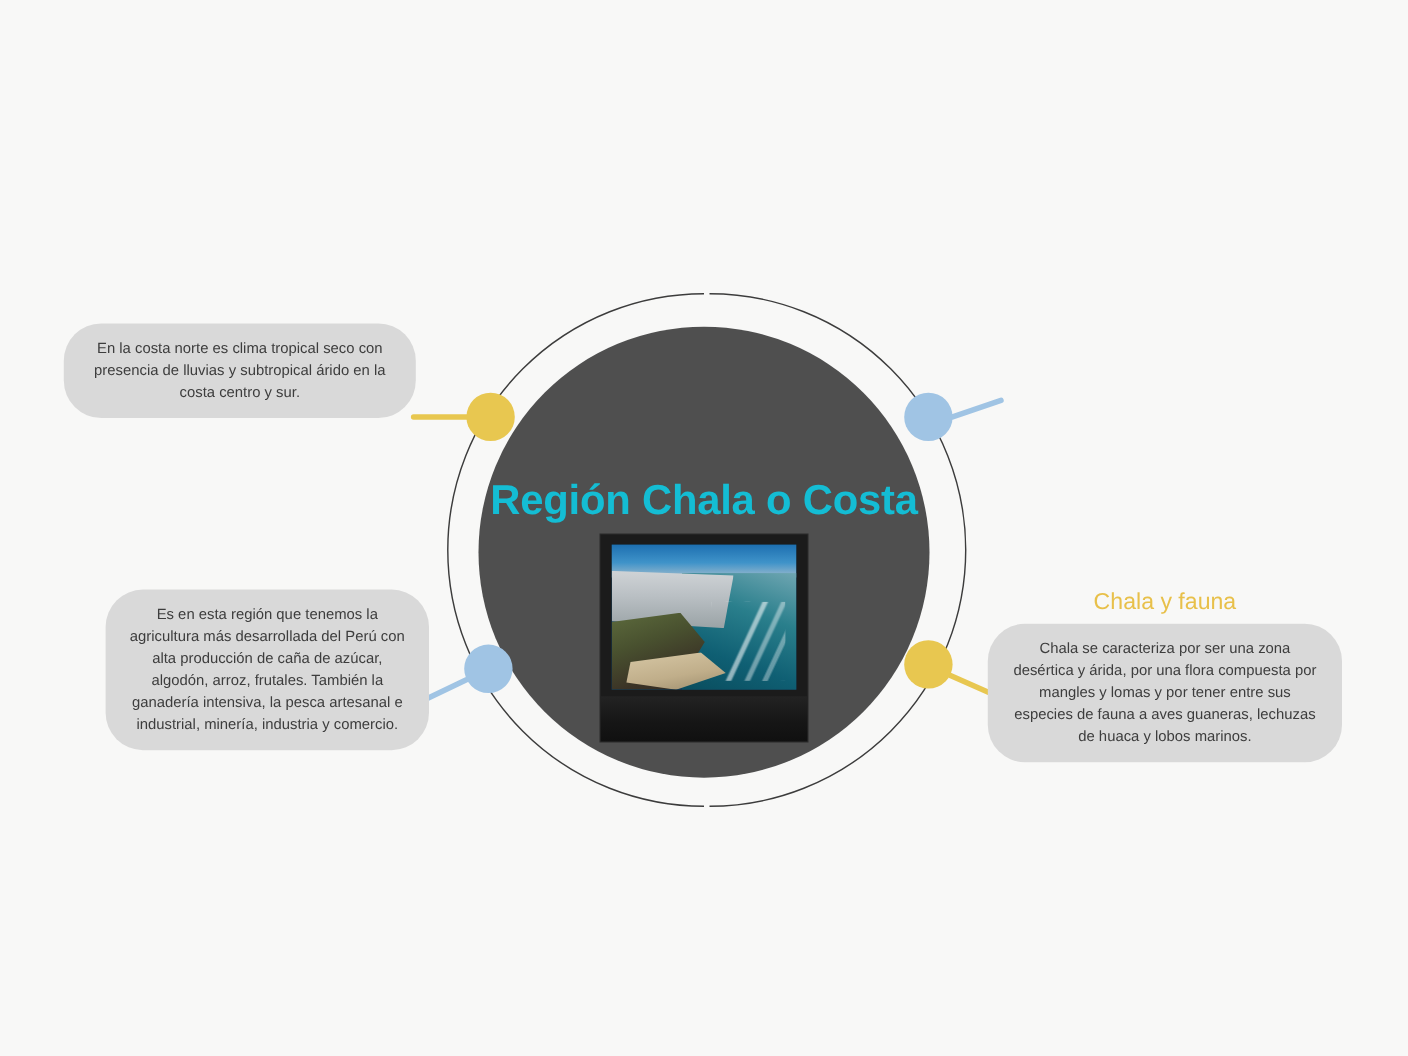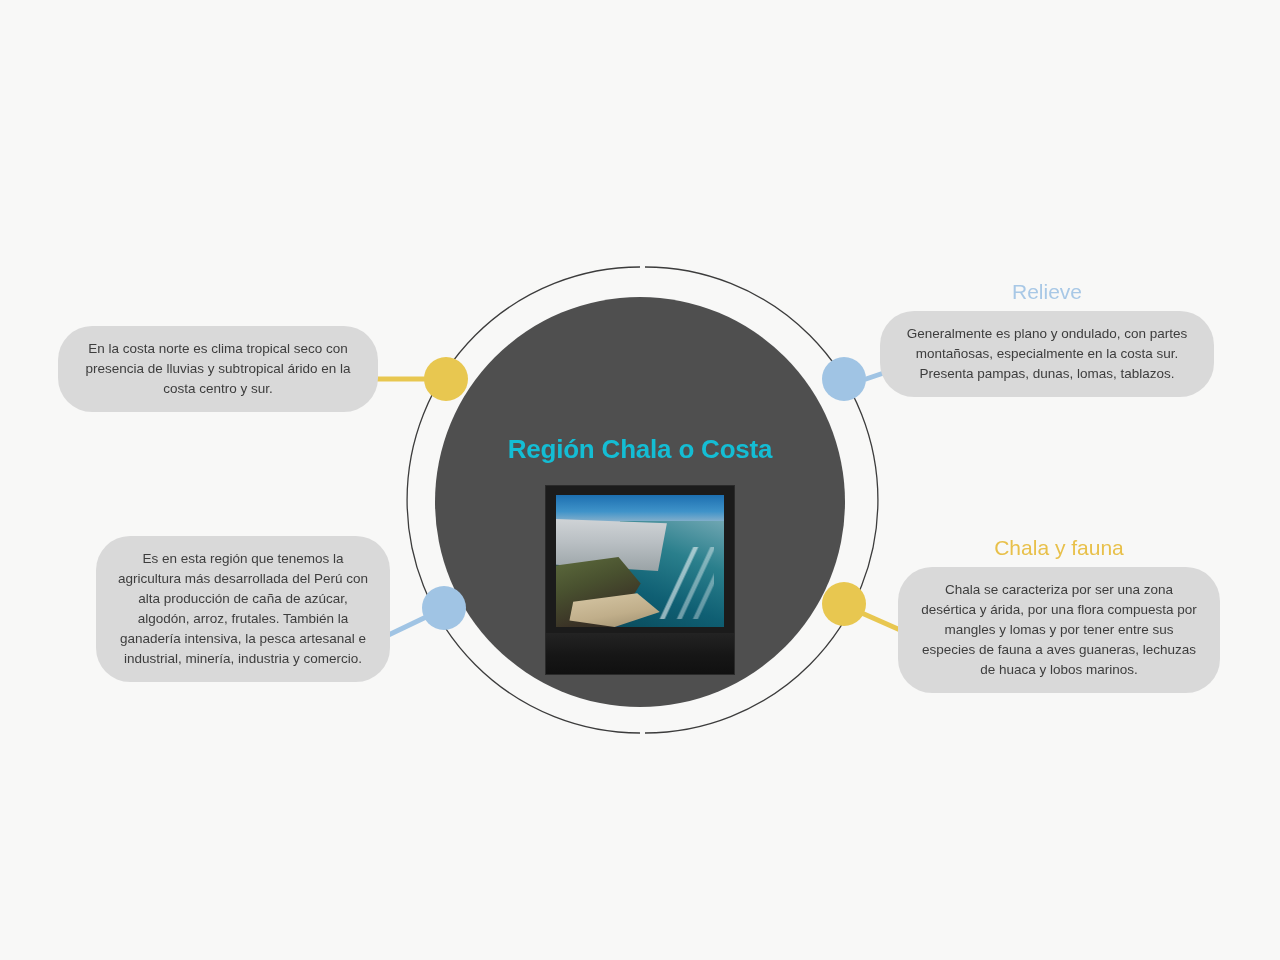--- a/index.html
+++ b/index.html
@@ -43,21 +43,21 @@
     background: #4f4f4f;
   }
 
   .core-title {
     position: absolute;
     left: 435px;
     top: 435px;
     width: 410px;
     text-align: center;
     color: #14bdd4;
-    font-size: 26px;
+    font-size: 38px;
     font-weight: bold;
     letter-spacing: -0.2px;
     line-height: 1.1;
     white-space: nowrap;
   }
 
   
   .photo-frame {
     position: absolute;
     left: 546px;
@@ -147,21 +147,21 @@
     color: #3d3d3d;
     font-size: 13.5px;
     line-height: 1.48;
     text-align: center;
     padding: 13px 20px;
     box-sizing: border-box;
   }
 
   
   #branch-clima        { left: 58px;  top: 294px; width: 320px; }
-  #branch-clima .pill  { width: 320px; margin-top: 32px; }
+  #branch-clima .pill  { width: 320px; }
 
   #branch-relieve      { left: 880px; top: 280px; width: 334px; }
   #branch-relieve .pill{ width: 334px; }
 
   #branch-economia        { left: 96px;  top: 536px; width: 294px; }
   #branch-economia .pill  { width: 294px; }
 
   #branch-flora        { left: 898px; top: 536px; width: 322px; }
   #branch-flora .pill  { width: 322px; }
 </style>
@@ -199,24 +199,20 @@
 
   <div class="node-dot dot-yellow" style="left:424px; top:357px;"></div>
   <div class="node-dot dot-blue" style="left:822px; top:357px;"></div>
   <div class="node-dot dot-blue" style="left:422px; top:586px;"></div>
   <div class="node-dot dot-yellow" style="left:822px; top:582px;"></div>
 
   <div class="branch" id="branch-clima">
     <div class="pill">En la costa norte es clima tropical seco con presencia de lluvias y subtropical árido en la costa centro y sur.</div>
   </div>
 
-  <div class="branch" id="branch-relieve">
-    <div class="branch-title title-blue">Relieve</div>
-    <div class="pill">Generalmente es plano y ondulado, con partes montañosas, especialmente en la costa sur. Presenta pampas, dunas, lomas, tablazos.</div>
-  </div>
 
   <div class="branch" id="branch-economia">
     <div class="pill">Es en esta región que tenemos la agricultura más desarrollada del Perú con alta producción de caña de azúcar, algodón, arroz, frutales. También la ganadería intensiva, la pesca artesanal e industrial, minería, industria y comercio.</div>
   </div>
 
   <div class="branch" id="branch-flora">
     <div class="branch-title title-yellow">Chala y fauna</div>
     <div class="pill">Chala se caracteriza por ser una zona desértica y árida, por una flora compuesta por mangles y lomas y por tener entre sus especies de fauna a aves guaneras, lechuzas de huaca y lobos marinos.</div>
   </div>
 

